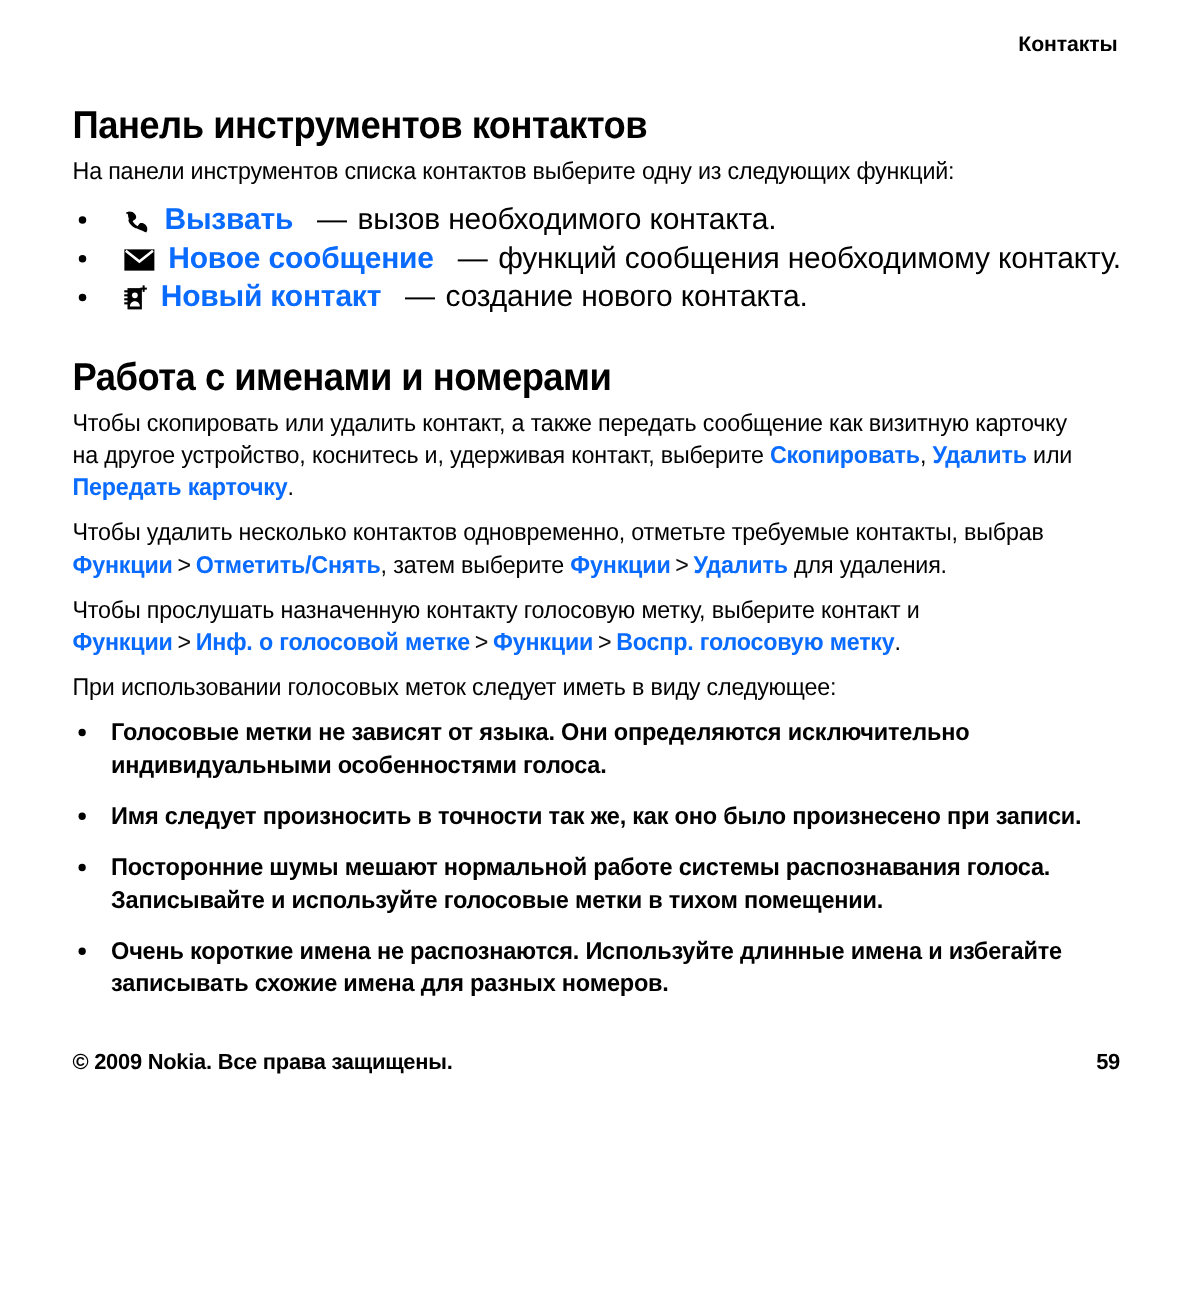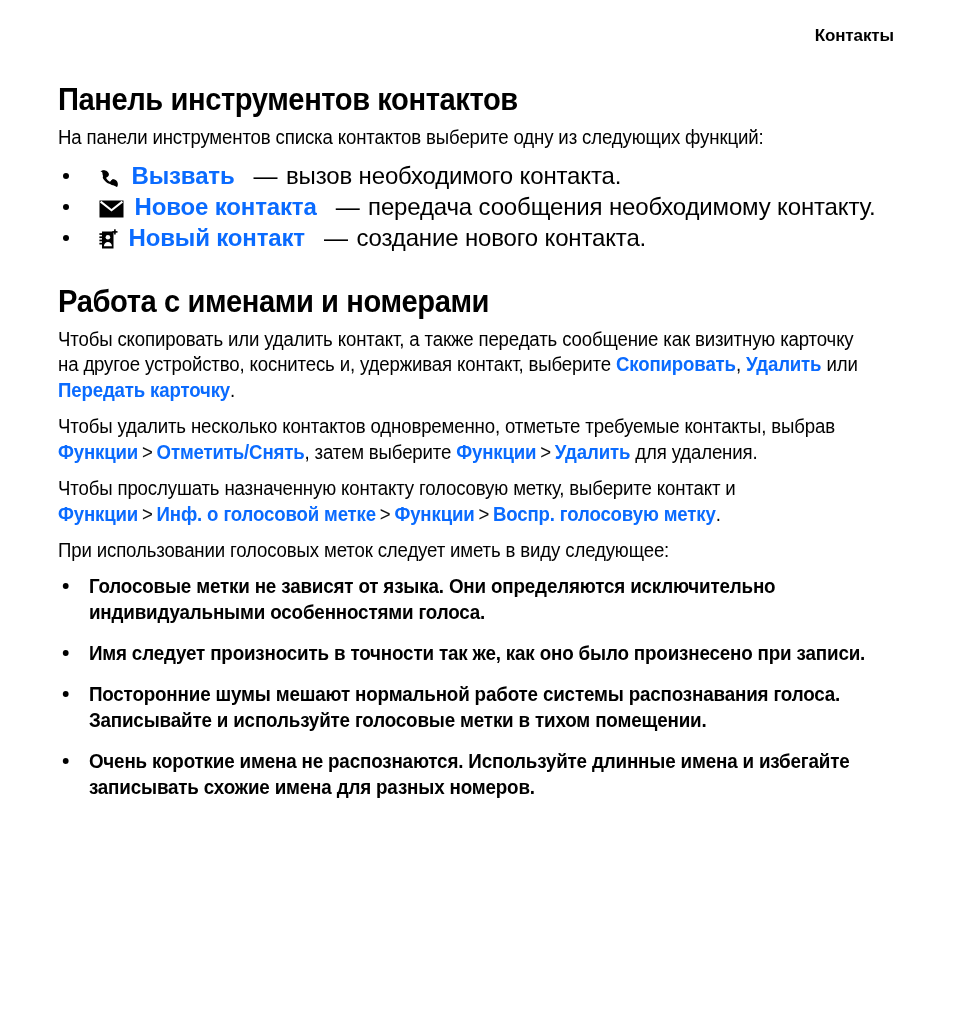--- a/index.html
+++ b/index.html
@@ -201,22 +201,22 @@
       </li>
 
       <li>
         <span class="disc"></span>
         <span class="glyph icon-envelope">
           <svg viewBox="0 0 25 18" width="25" height="18" aria-hidden="true">
             <rect x="0.5" y="0.5" width="24" height="17" fill="#000"></rect>
             <path d="M1.6 1.6 L12.5 10.2 L23.4 1.6" fill="none" stroke="#ffffff" stroke-width="2.1"></path>
           </svg>
         </span>
-        <span class="uiref">Новое контакта</span><span class="emdash">&nbsp;&nbsp;</span><span class="emdash">—</span>
-        <span>передача сообщения необходимому контакту.</span>
+        <span class="uiref">Новое сообщение</span><span class="emdash">&nbsp;&nbsp;</span><span class="emdash">—</span>
+        <span>функций сообщения необходимому контакту.</span>
       </li>
 
       <li>
         <span class="disc"></span>
         <span class="glyph icon-contact-card">
           <svg viewBox="0 0 19 21" width="19" height="21" aria-hidden="true">
             <rect x="3" y="2.5" width="11.5" height="17" fill="#000"></rect>
             <rect x="0.4" y="4.2" width="4.4" height="1.7" fill="#000"></rect>
             <rect x="0.4" y="7.4" width="4.4" height="1.7" fill="#000"></rect>
             <rect x="0.4" y="10.6" width="4.4" height="1.7" fill="#000"></rect>
@@ -257,14 +257,18 @@
         <span>Посторонние шумы мешают нормальной работе системы распознавания голоса. Записывайте и используйте голосовые метки в тихом помещении.</span>
       </li>
       <li>
         <span class="disc"></span>
         <span>Очень короткие имена не распознаются. Используйте длинные имена и избегайте записывать схожие имена для разных номеров.</span>
       </li>
     </ul>
 
   </div>
 
+  <div class="footer">
+    <span class="copyright">© 2009 Nokia. Все права защищены.</span>
+    <span class="page-number">59</span>
+  </div>
 
 </div>
 
 </body></html>

